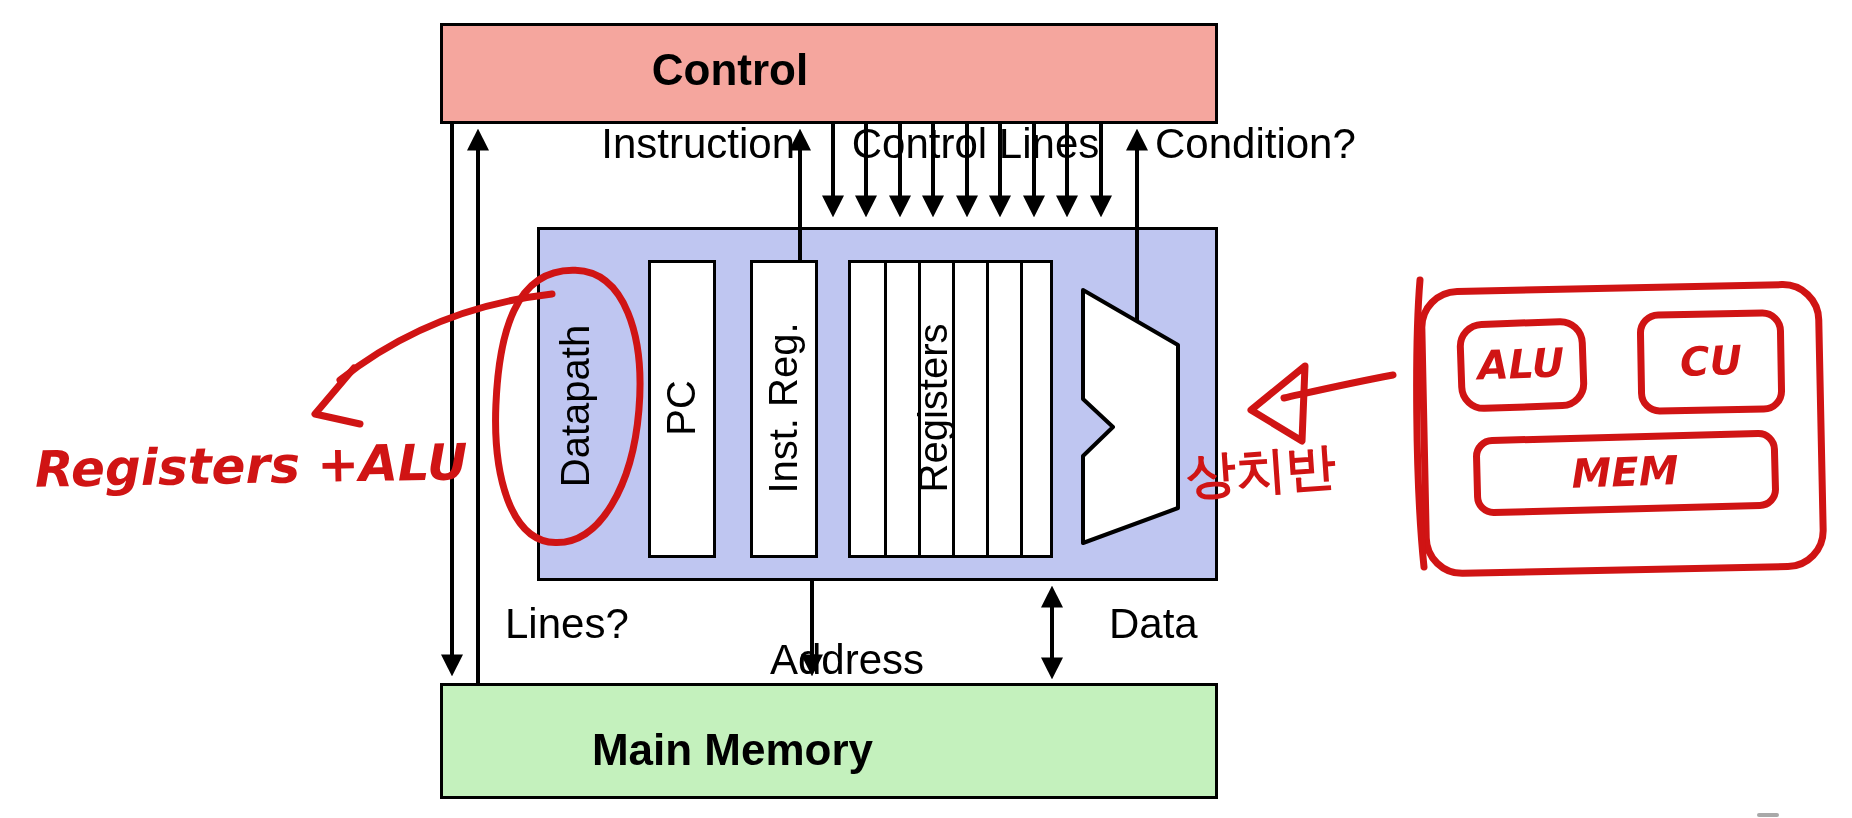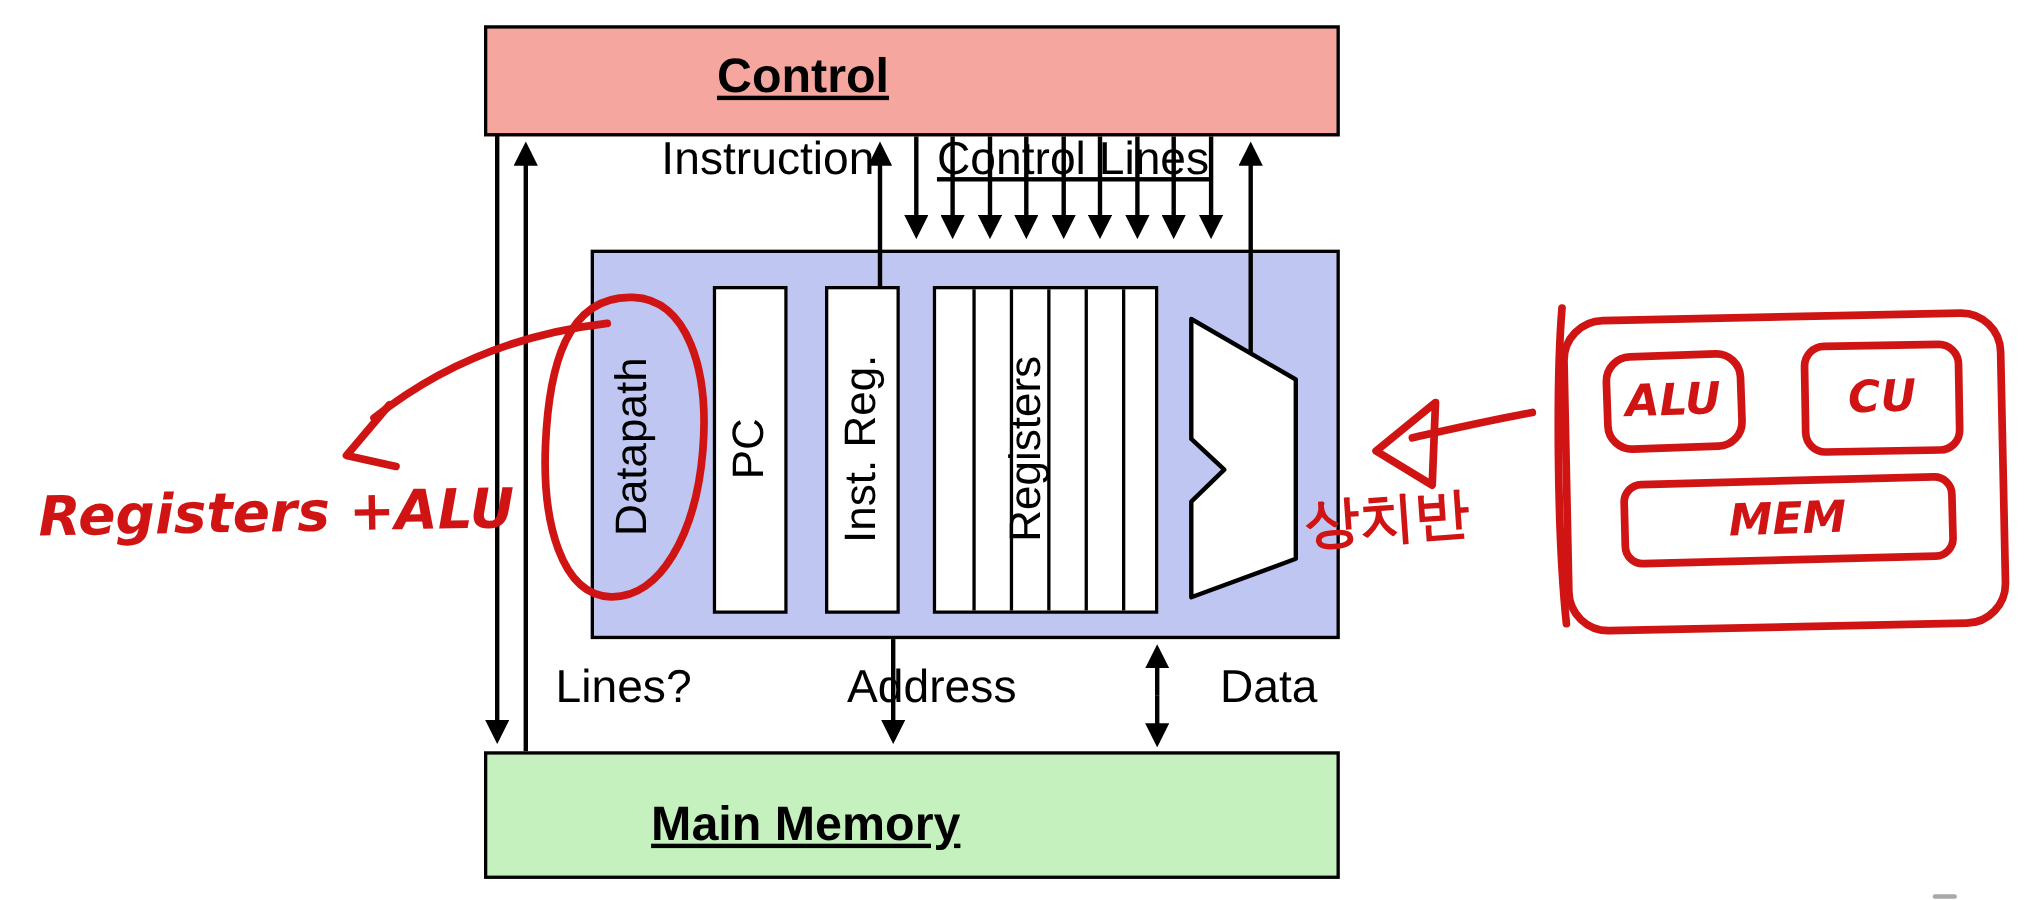--- a/index.html
+++ b/index.html
@@ -10,21 +10,21 @@
   .datapath-box{left:537px;top:227px;width:681px;height:354px;background:#BFC6F1;z-index:1;}
   .memory-box{left:440px;top:683px;width:778px;height:116px;background:#C4F1BD;z-index:1;}
   .white-box{position:absolute;border:3px solid #000;background:#fff;box-sizing:border-box;z-index:2;}
   .pc-box{left:648px;top:260px;width:68px;height:298px;}
   .instreg-box{left:750px;top:260px;width:68px;height:298px;}
   .registers-box{left:848px;top:260px;width:205px;height:298px;}
   .reg-div{position:absolute;top:0;width:3px;height:100%;background:#000;}
 
   .lbl{position:absolute;color:#000;font-size:42px;line-height:1.1;white-space:nowrap;z-index:4;}
   .big{font-size:44px;font-weight:600;}
-  .center{text-align:center;text-decoration:underline;}
+  .center{text-align:center;}
   .right{text-align:right;}
   .vlbl{position:absolute;color:#000;font-size:40px;white-space:nowrap;z-index:4;
         transform:translate(-50%,-50%) rotate(-90deg);}
   .ink{position:absolute;color:#D01414;font-weight:bold;font-style:italic;white-space:nowrap;z-index:6;
        font-family:"DejaVu Sans",sans-serif;}
   .ink-center{transform:translate(-50%,-50%) rotate(-2deg);}
   svg.overlay{position:absolute;left:0;top:0;z-index:5;pointer-events:none;}
   .corner-mark{position:absolute;left:1757px;top:813px;width:22px;height:4px;background:#a9a9a9;
                border-radius:2px;z-index:1;}
 </style>
@@ -44,22 +44,23 @@
     <div class="reg-div" style="left:67px"></div>
     <div class="reg-div" style="left:101px"></div>
     <div class="reg-div" style="left:135px"></div>
     <div class="reg-div" style="left:169px"></div>
   </div>
 
   <span class="lbl big center" style="left:560px;top:46px;width:340px;">Control</span>
   <span class="lbl big center" style="left:540px;top:710px;width:385px;margin-top:16px;">Main Memory</span>
   <span class="lbl right" style="left:570px;top:121px;width:225px;">Instruction</span>
   <span class="lbl center" style="left:818px;top:121px;width:315px;">Control Lines</span>
+  <span class="lbl" style="left:1155px;top:121px;">Condition?</span>
   <span class="lbl" style="left:505px;top:601px;">Lines?</span>
-  <span class="lbl" style="left:770px;top:601px;">Address</span>
+  <span class="lbl" style="left:770px;top:637px;">Address</span>
   <span class="lbl" style="left:1063px;top:601px;margin-left:46px;">Data</span>
 
   <span class="vlbl" style="left:575px;top:406px;">Datapath</span>
   <span class="vlbl" style="left:681px;top:408px;">PC</span>
   <span class="vlbl" style="left:783px;top:408px;">Inst. Reg.</span>
   <span class="vlbl" style="left:933px;top:408px;">Registers</span>
   <span class="vlbl" style="left:1130px;top:424px;font-size:34px;">ALU</span>
 
   <svg class="overlay" width="1852" height="818" viewBox="0 0 1852 818">
     <defs>

